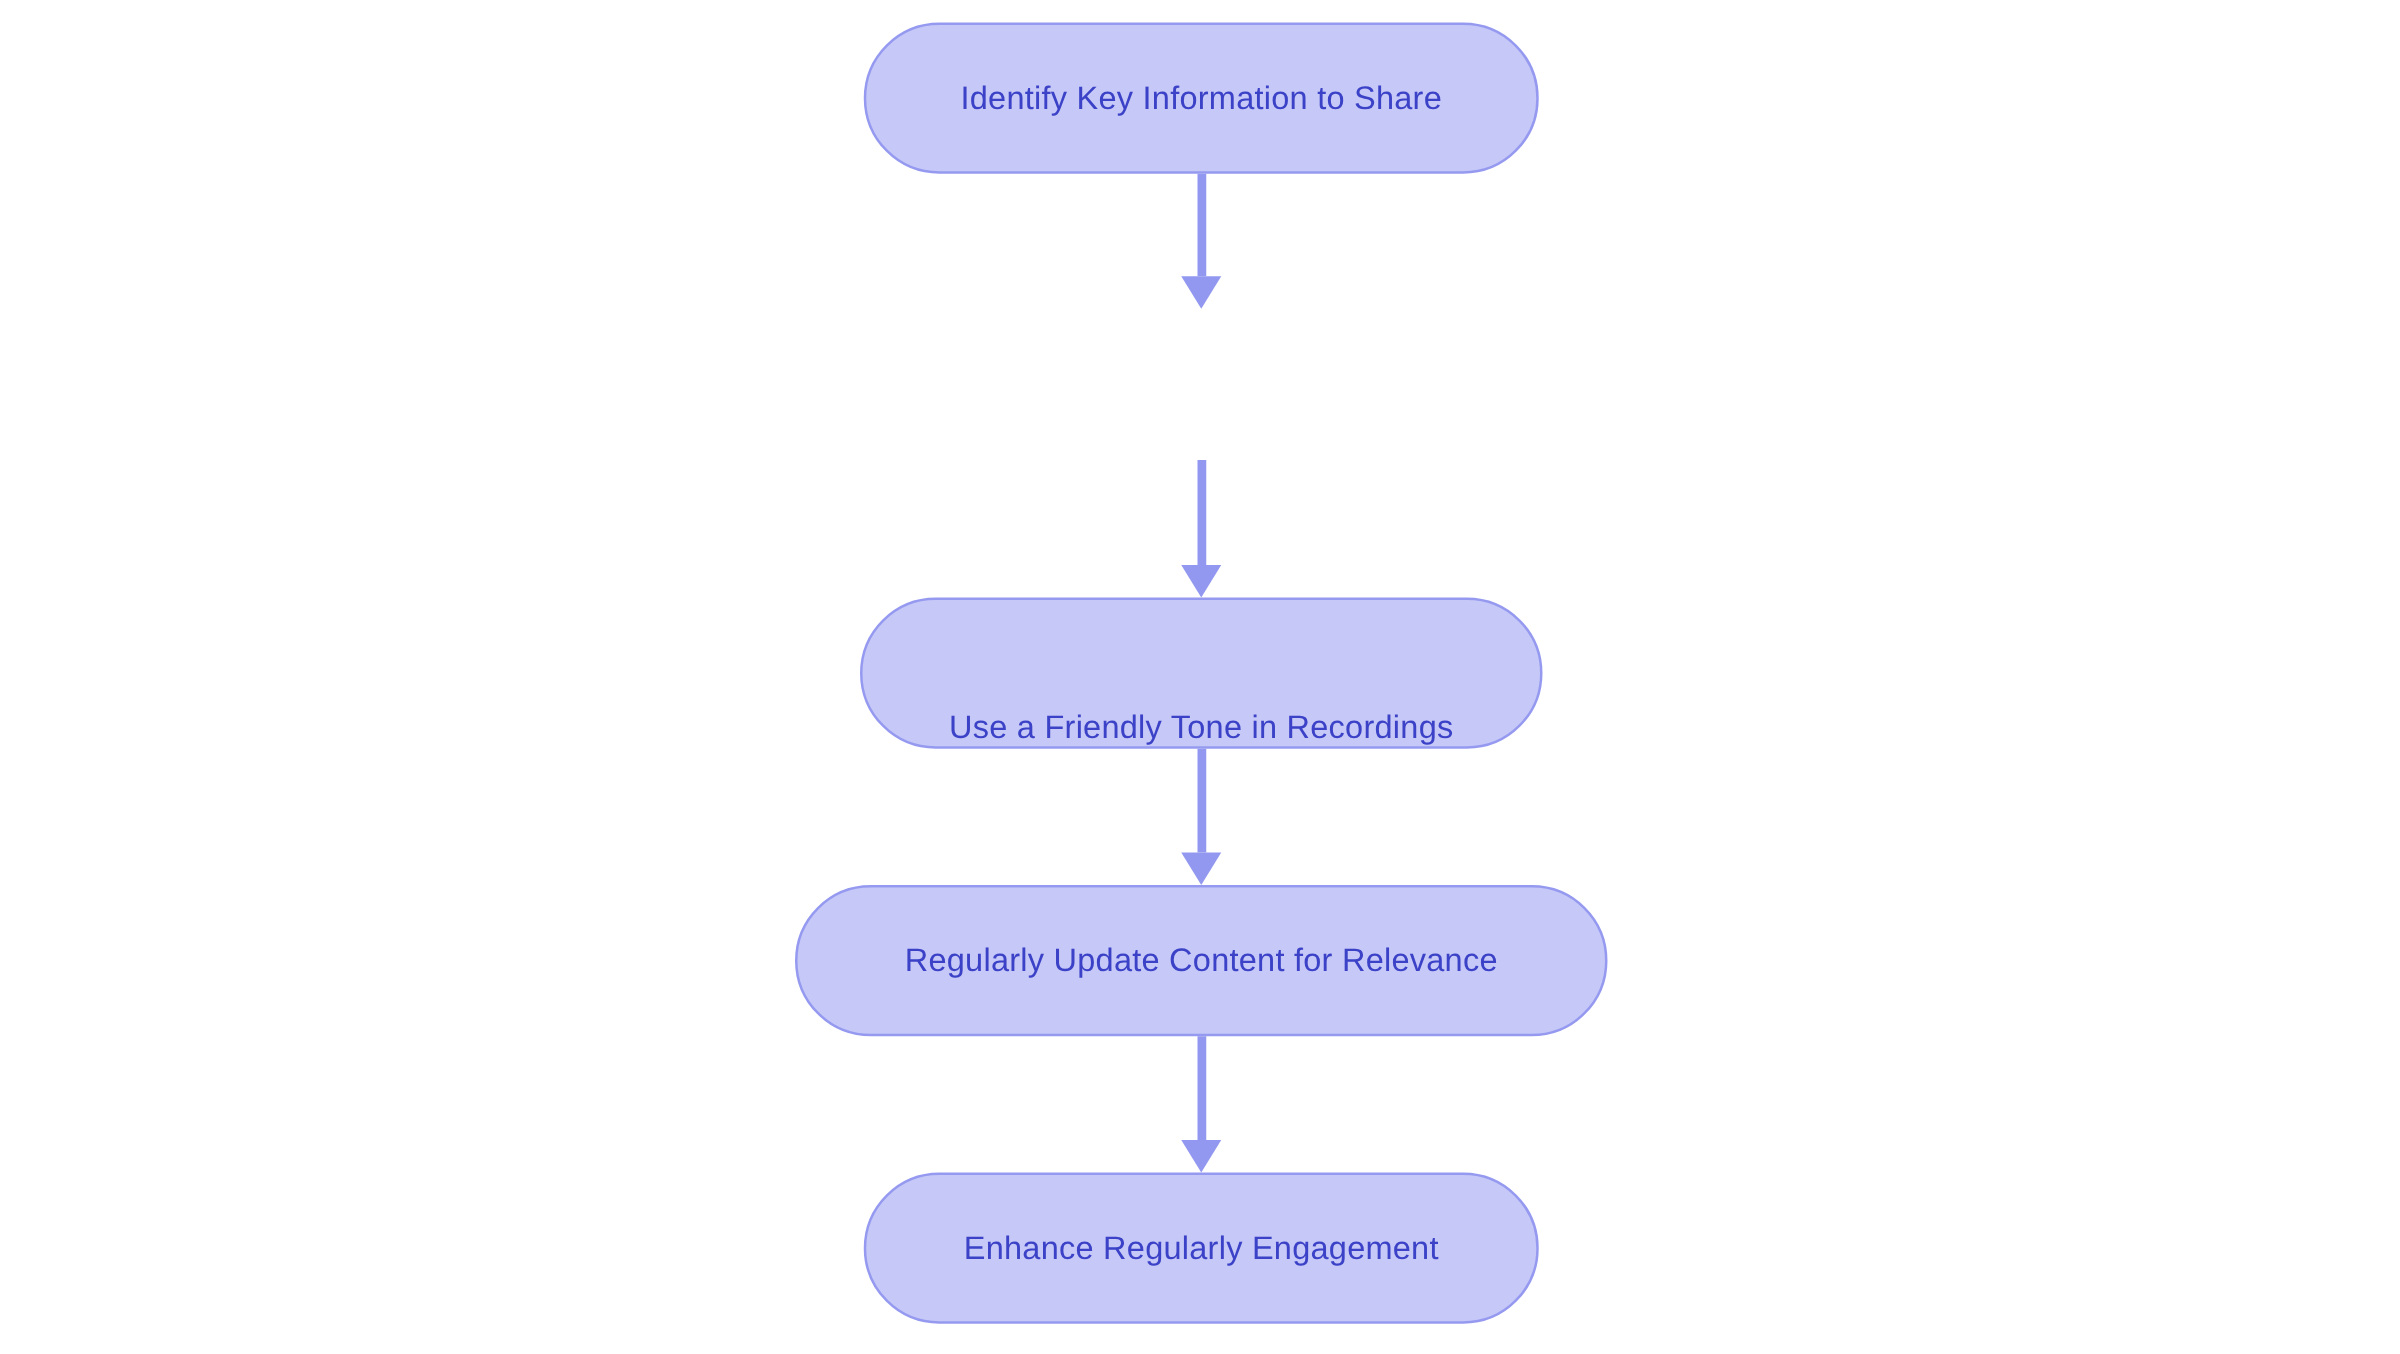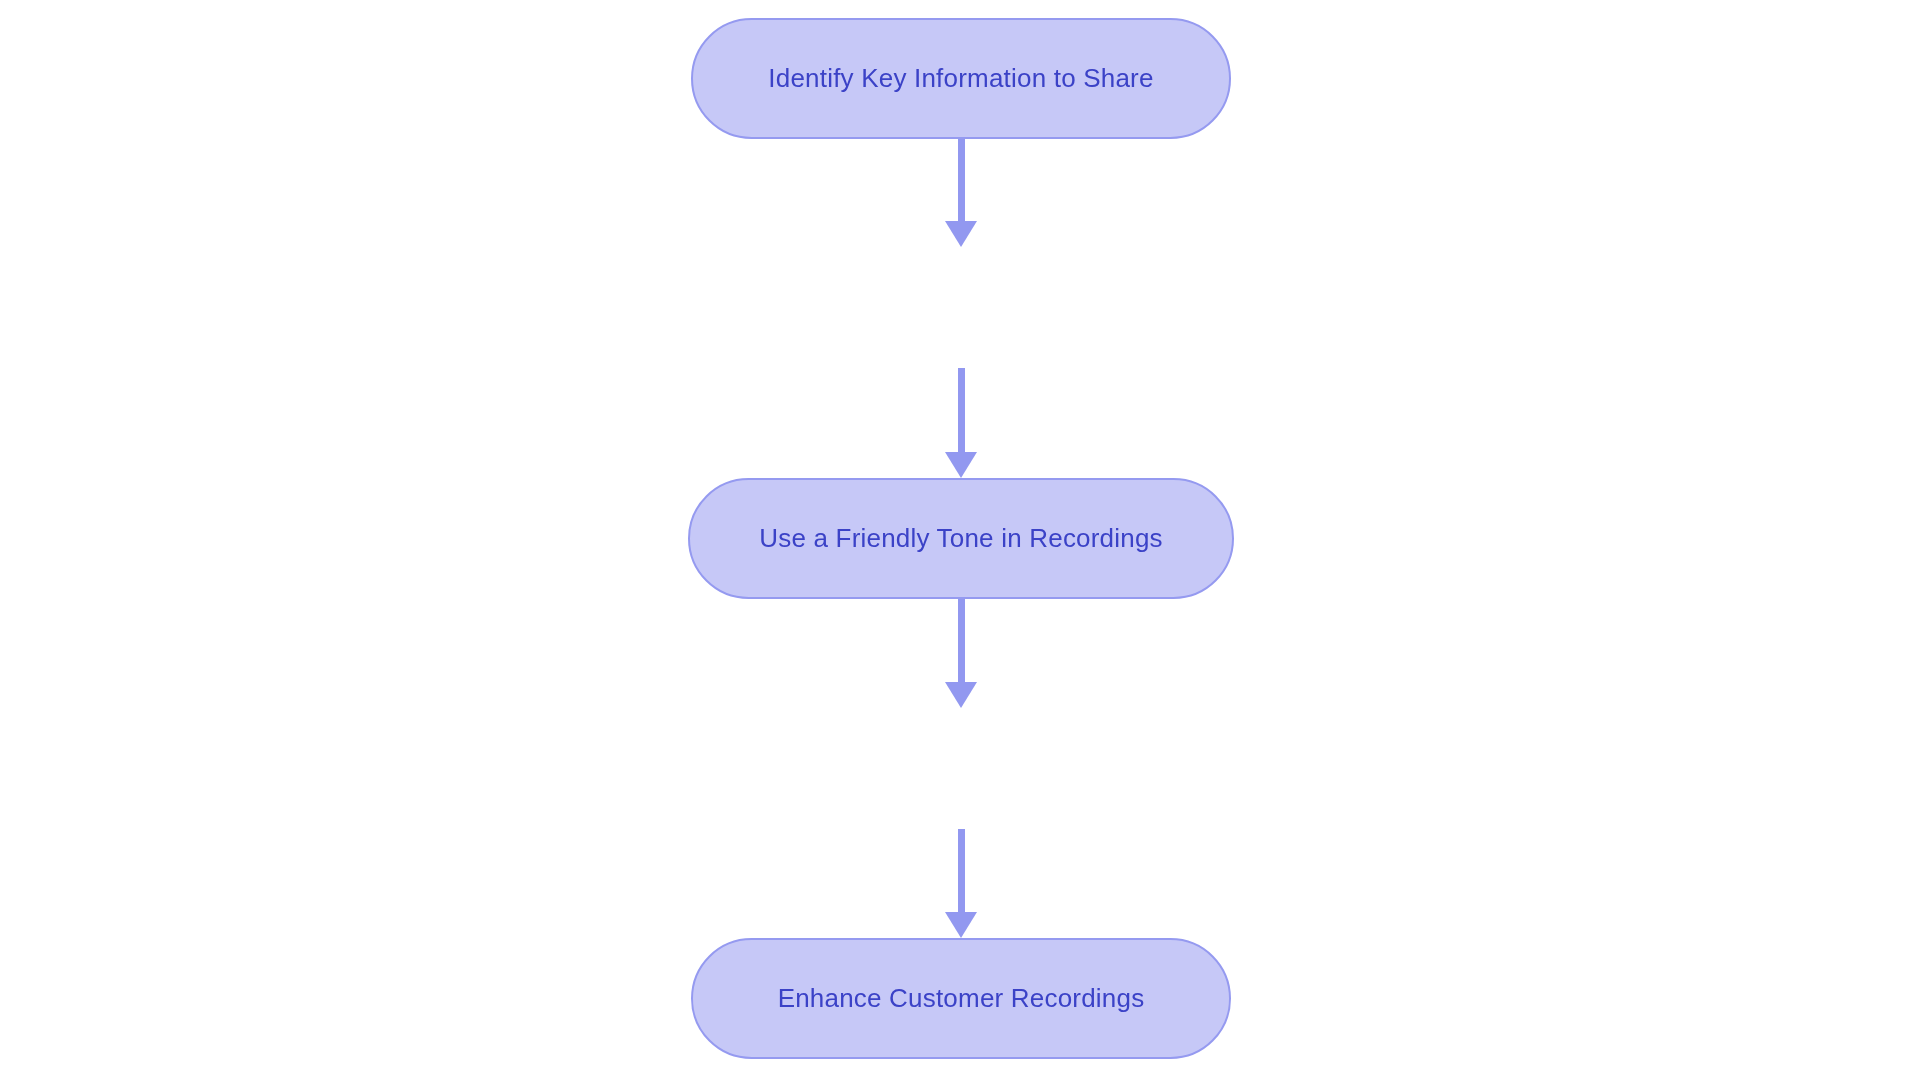--- a/index.html
+++ b/index.html
@@ -34,21 +34,21 @@
   .flow-node .node-label {
     color: var(--node-text);
     font-size: 26px;
     font-weight: 400;
     letter-spacing: 0.2px;
     white-space: nowrap;
     text-align: center;
   }
   .node-1 { left: 691px; top: 18px;  width: 540px; }
   .node-2 { left: 658px; top: 247px; width: 606px; }
-  .node-3 { left: 688px; top: 478px; width: 546px; }
+  .node-3 { left: 688px; top: 478px; width: 546px; align-items: flex-end; }
   .node-4 { left: 636px; top: 708px; width: 650px; }
   .node-5 { left: 691px; top: 938px; width: 540px; }
 
   .connector {
     position: absolute;
     left: 941px;
     width: 40px;
     display: flex;
     flex-direction: column;
     align-items: center;
@@ -92,23 +92,26 @@
 
   <div class="flow-node node-3">
     <span class="node-label">Use a Friendly Tone in Recordings</span>
   </div>
 
   <div class="connector conn-3">
     <div class="arrow-line"></div>
     <div class="arrow-head"></div>
   </div>
 
+  <div class="flow-node node-4">
+    <span class="node-label">Regularly Update Content for Relevance</span>
+  </div>
 
   <div class="connector conn-4">
     <div class="arrow-line"></div>
     <div class="arrow-head"></div>
   </div>
 
   <div class="flow-node node-5">
-    <span class="node-label">Enhance Customer Recordings</span>
+    <span class="node-label">Enhance Regularly Engagement</span>
   </div>
 
 </div>
 
 </body></html>

